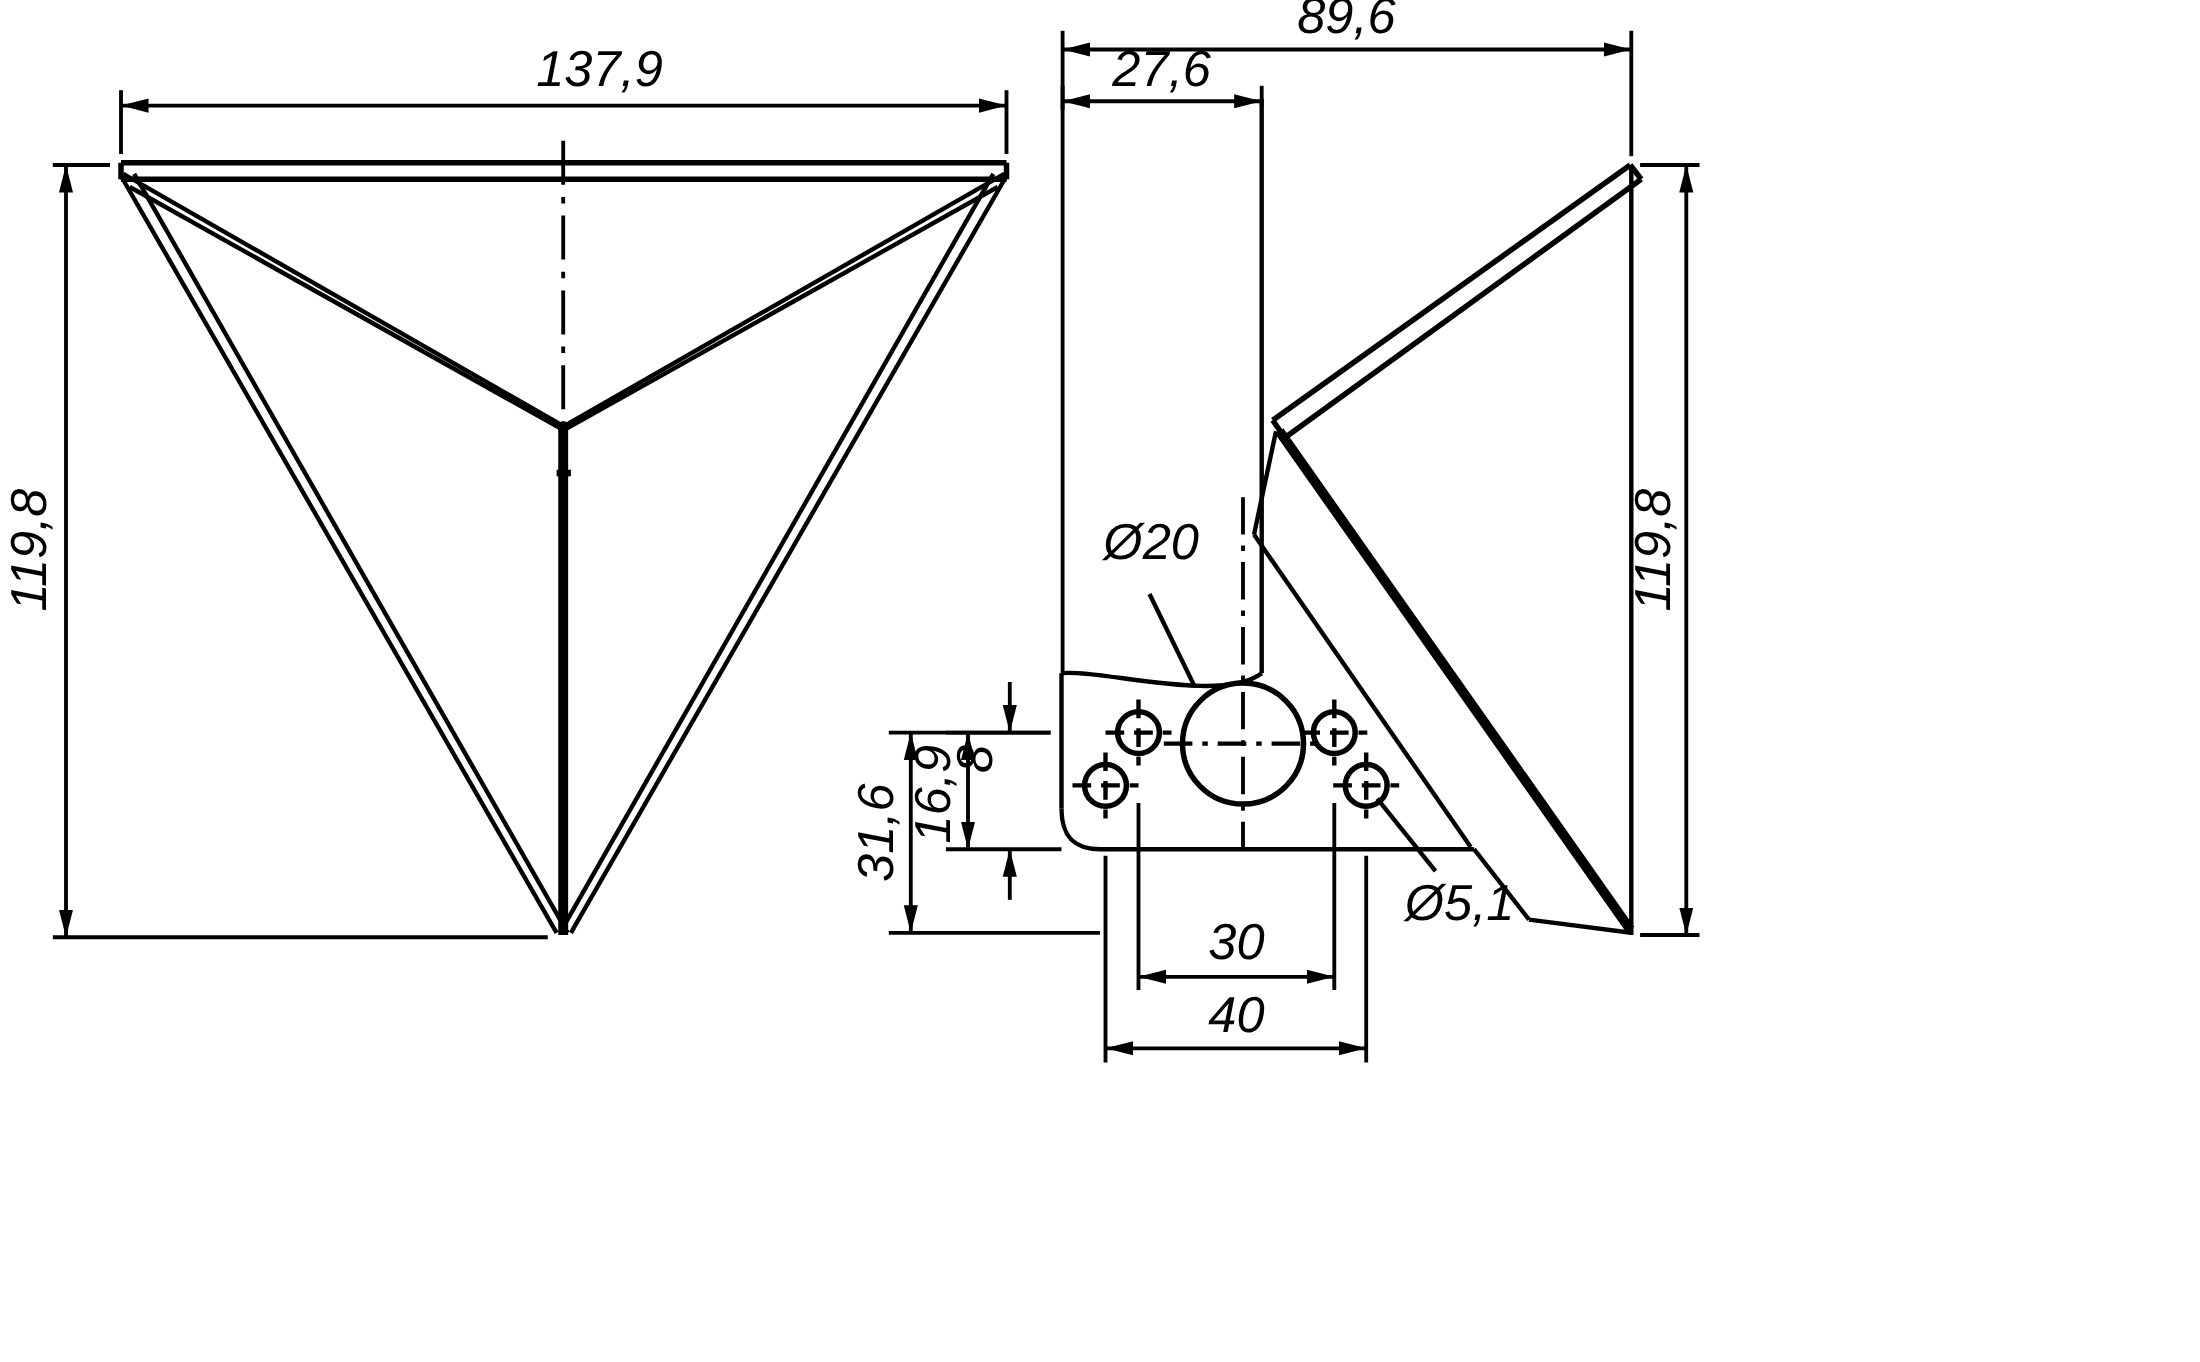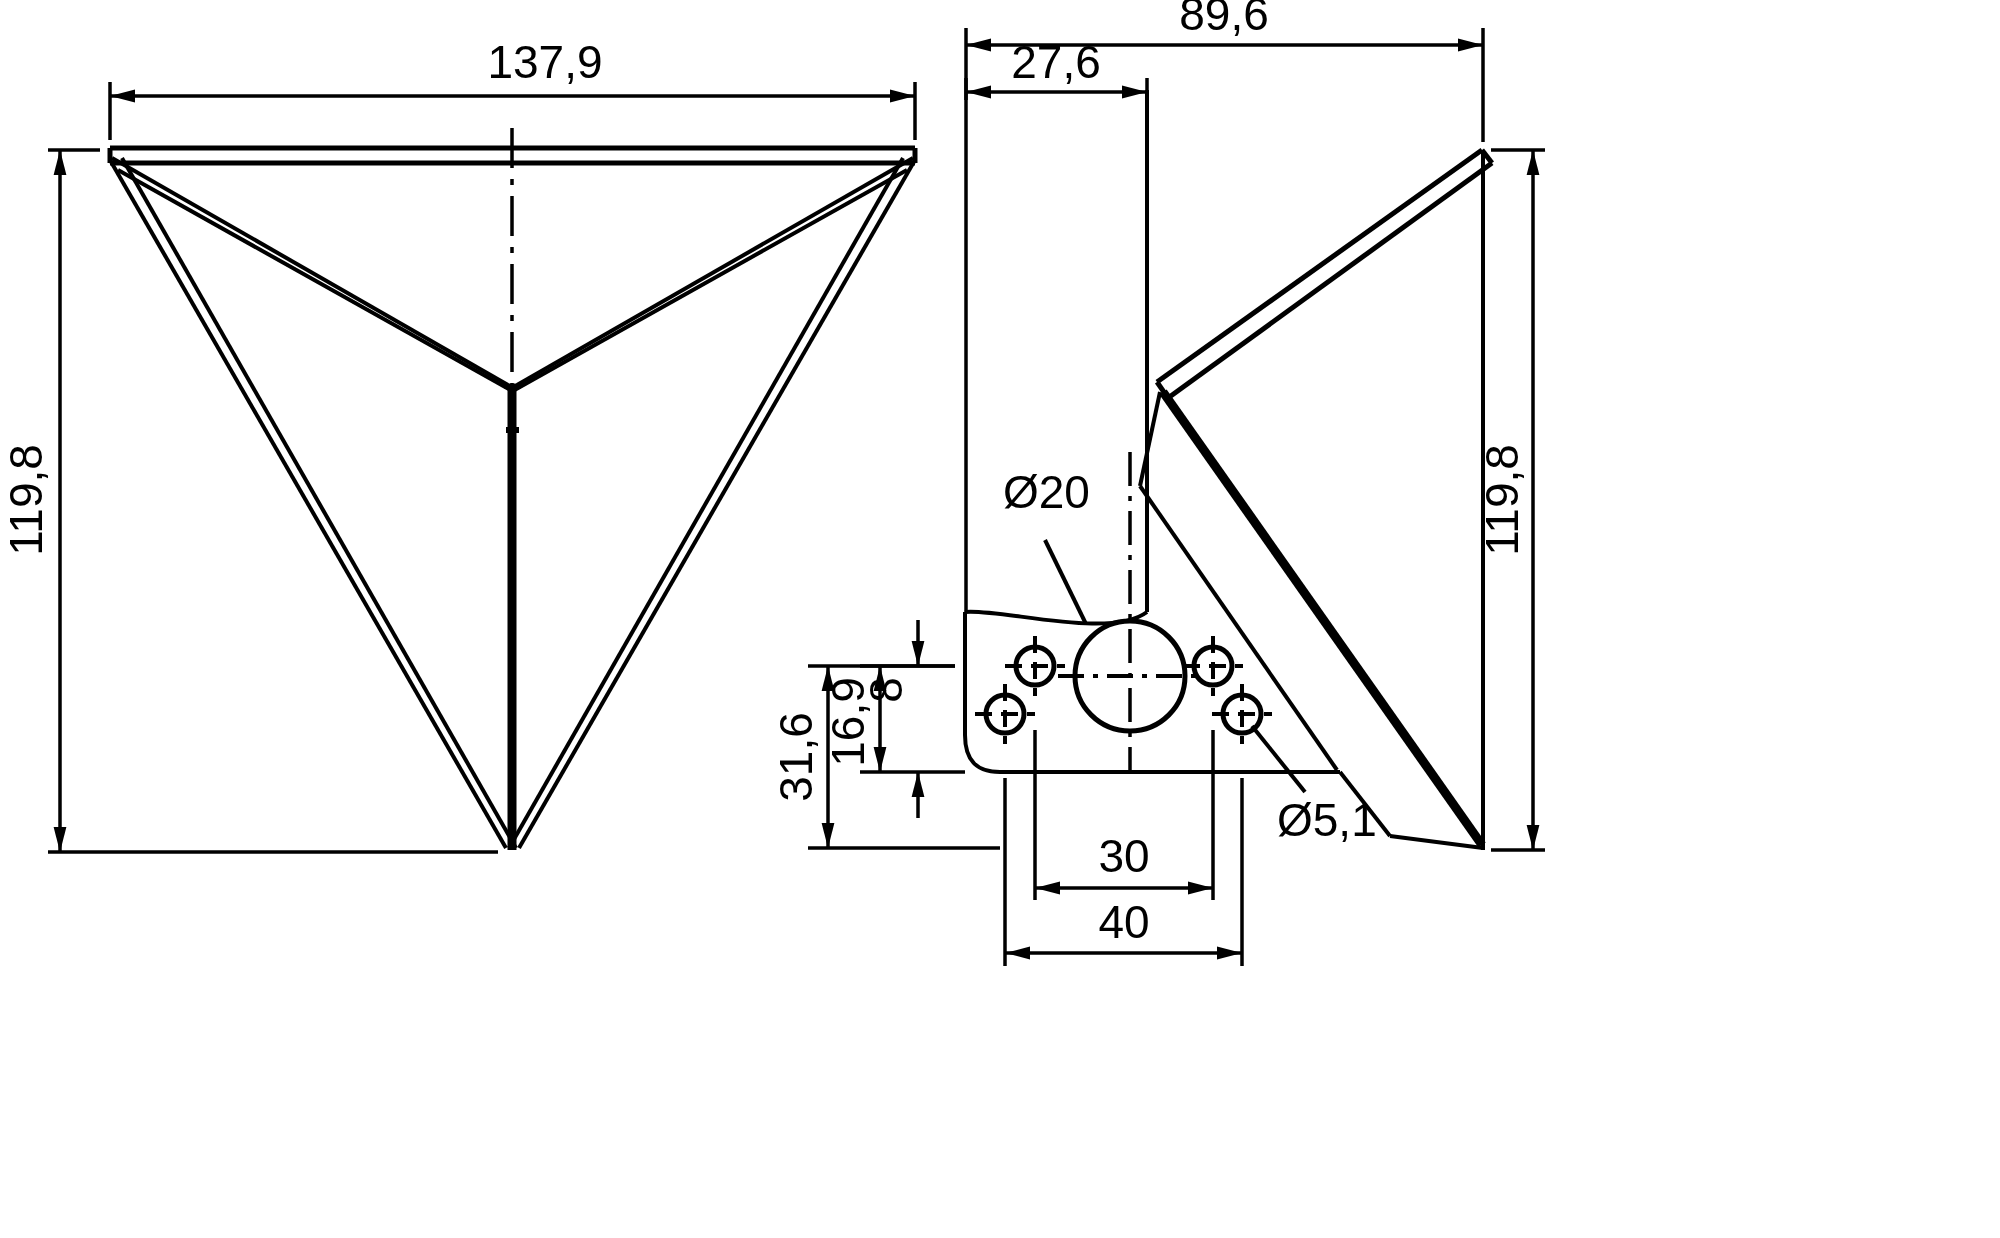--- a/index.html
+++ b/index.html
@@ -1,17 +1,17 @@
 <!DOCTYPE html>
 <html><head>
 <meta charset="utf-8">
 <style>
   html,body{margin:0;padding:0;background:#ffffff;}
   body{width:2000px;height:1238px;overflow:hidden;font-family:"Liberation Sans",sans-serif;}
-  #stage{position:relative;width:1608px;height:1238px;background:#fff;}
+  #stage{position:relative;width:1608px;height:1238px;background:#fff;font-style:italic;}
   svg{display:block;}
   .dimtext{font-family:"Liberation Sans",sans-serif;font-size:46px;fill:#000;letter-spacing:0px;}
 </style>
 </head>
 <body>
 
 <div id="stage">
 <svg width="2000" height="1238" viewBox="0 0 2000 1238" xmlns="http://www.w3.org/2000/svg">
 
   <defs>

